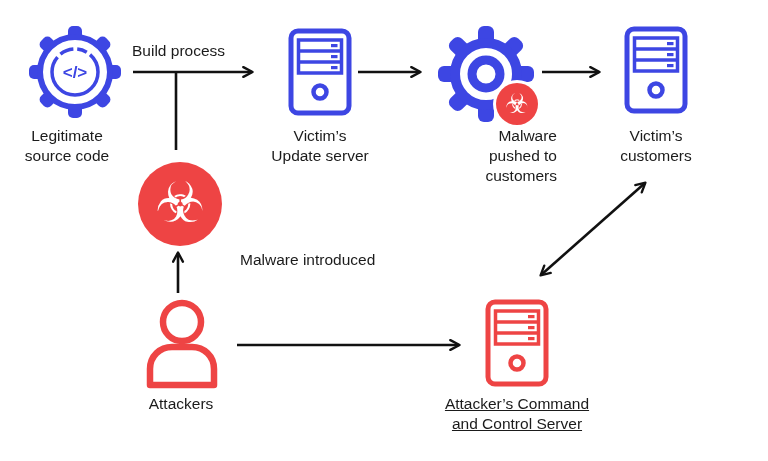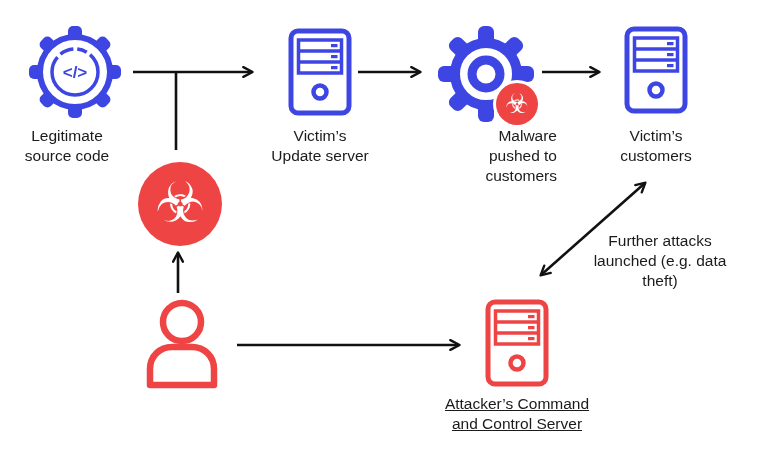--- a/index.html
+++ b/index.html
@@ -60,20 +60,21 @@
         <rect x="40" y="1" width="14" height="18" rx="5" transform="rotate(315 47 47)"></rect>
       </g>
       <circle cx="47" cy="47" r="35" fill="#ffffff" stroke="#3d46e3" stroke-width="6"></circle>
       <circle cx="47" cy="47" r="23" fill="none" stroke="#3d46e3" stroke-width="3.5" stroke-dasharray="88 4 14 4 10 4"></circle>
       <text x="47" y="53" text-anchor="middle" font-size="17" font-weight="bold" fill="#3d46e3" font-family="Liberation Sans, sans-serif">&lt;/&gt;</text>
     </svg>
   </div>
   <div class="lbl" style="left:-3px;top:126px;width:140px;">Legitimate
 source code</div>
 
+  <div class="lbl left" style="left:132px;top:41px;width:140px;">Build process</div>
 
   <div class="abs" style="left:288px;top:28px;">
     <svg width="64" height="88" viewBox="0 0 64 88">
       <rect x="3" y="3" width="58" height="82" rx="7" fill="none" stroke="#3d46e3" stroke-width="5"></rect>
       <rect x="10.5" y="12" width="43" height="33" fill="none" stroke="#3d46e3" stroke-width="3.5"></rect>
       <line x1="10.5" y1="23" x2="53.5" y2="23" stroke="#3d46e3" stroke-width="3.5"></line>
       <line x1="10.5" y1="34" x2="53.5" y2="34" stroke="#3d46e3" stroke-width="3.5"></line>
       <rect x="43" y="16" width="6.5" height="3.2" fill="#3d46e3"></rect>
       <rect x="43" y="27" width="6.5" height="3.2" fill="#3d46e3"></rect>
       <rect x="43" y="38" width="6.5" height="3.2" fill="#3d46e3"></rect>
@@ -118,31 +119,30 @@
       <circle cx="32" cy="64" r="6.5" fill="none" stroke="#3d46e3" stroke-width="4.5"></circle>
     </svg>
   </div>
   <div class="lbl" style="left:586px;top:126px;width:140px;">Victim’s
 customers</div>
 
   <div class="bio-circle" style="left:138px;top:162px;width:84px;height:84px;">
     <span class="bio-glyph" style="font-size:56px;">☣</span>
   </div>
 
+  <div class="lbl left" style="left:240px;top:250px;width:220px;">Malware introduced</div>
 
-  <div class="lbl" style="left:558px;top:231px;width:204px;">Further attacks
-launched (e.g. data
-theft)</div>
 
   <div class="abs" style="left:145px;top:299px;">
     <svg width="74" height="92" viewBox="0 0 74 92">
       <circle cx="37" cy="23" r="19" fill="none" stroke="#ee4444" stroke-width="6.5"></circle>
       <path d="M5,88 v-16 c0,-13 10,-22 22,-22 h20 c12,0 22,9 22,22 v16 z" fill="none" stroke="#ee4444" stroke-width="6.5" stroke-linejoin="round" transform="translate(0,-2)"></path>
     </svg>
   </div>
+  <div class="lbl" style="left:111px;top:394px;width:140px;">Attackers</div>
 
   <div class="abs" style="left:485px;top:299px;">
     <svg width="64" height="88" viewBox="0 0 64 88">
       <rect x="3" y="3" width="58" height="82" rx="7" fill="none" stroke="#ee4444" stroke-width="5"></rect>
       <rect x="10.5" y="12" width="43" height="33" fill="none" stroke="#ee4444" stroke-width="3.5"></rect>
       <line x1="10.5" y1="23" x2="53.5" y2="23" stroke="#ee4444" stroke-width="3.5"></line>
       <line x1="10.5" y1="34" x2="53.5" y2="34" stroke="#ee4444" stroke-width="3.5"></line>
       <rect x="43" y="16" width="6.5" height="3.2" fill="#ee4444"></rect>
       <rect x="43" y="27" width="6.5" height="3.2" fill="#ee4444"></rect>
       <rect x="43" y="38" width="6.5" height="3.2" fill="#ee4444"></rect>

